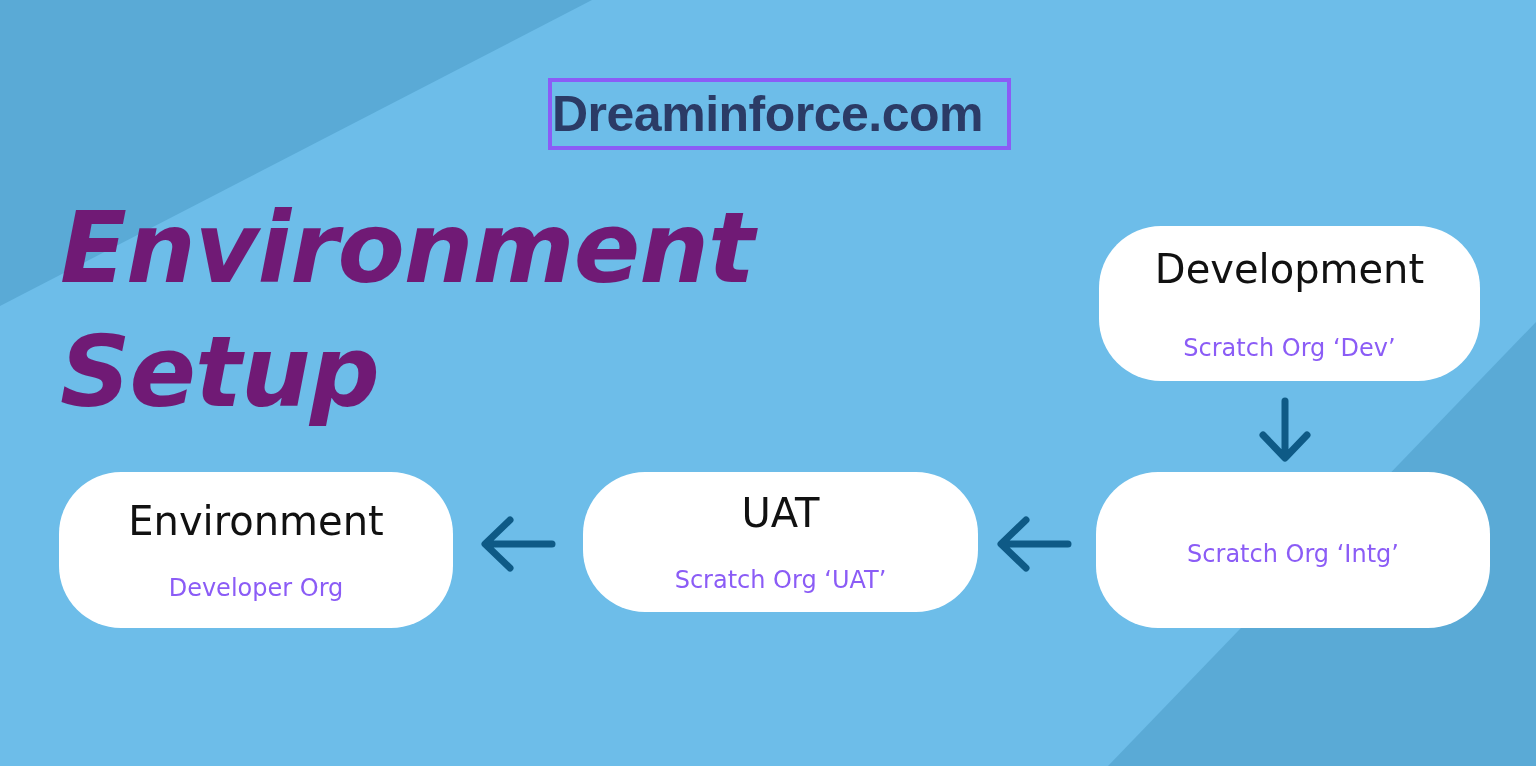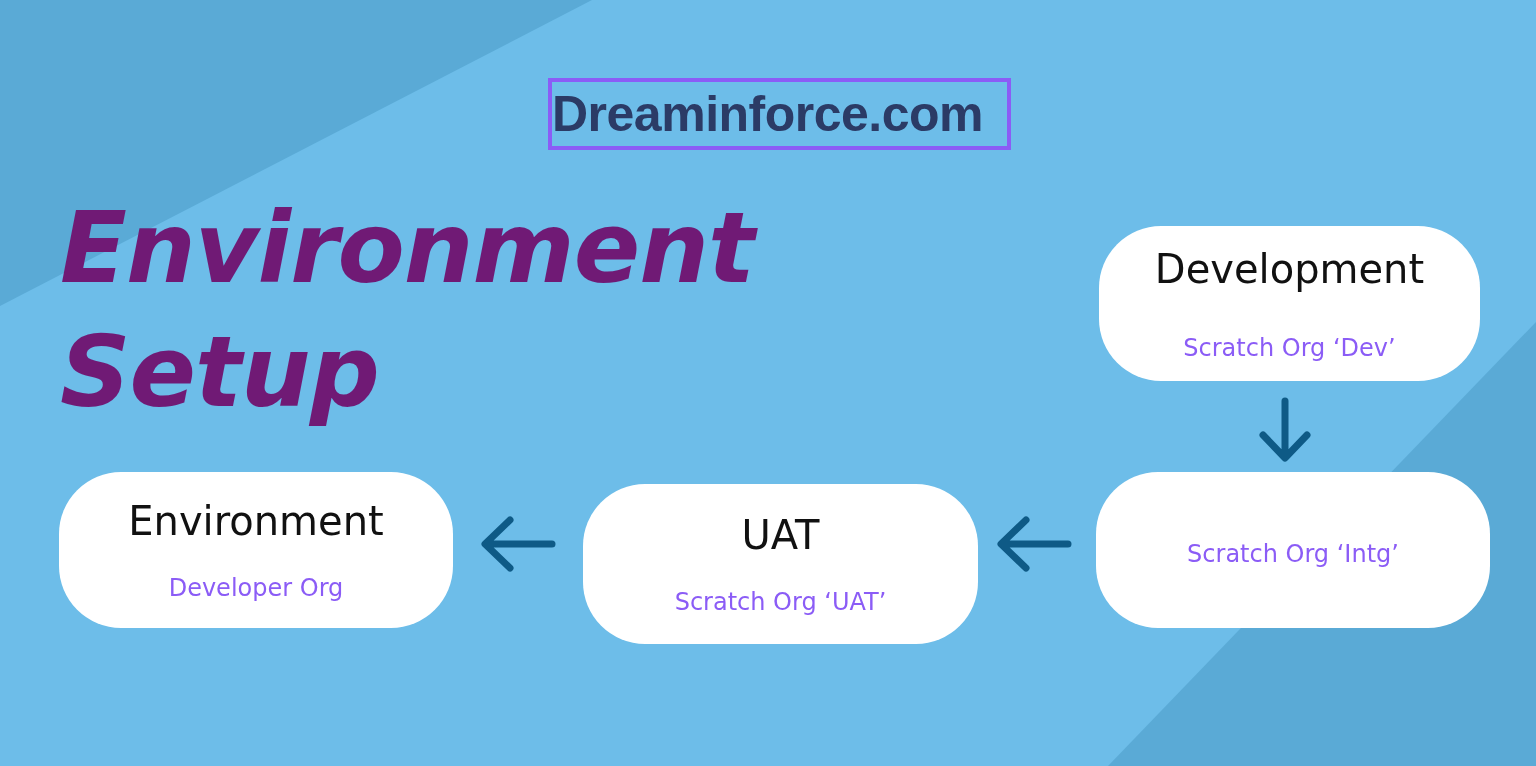--- a/index.html
+++ b/index.html
@@ -33,21 +33,21 @@
     .node .name {
       font-family: "DejaVu Sans", sans-serif; font-size: 40px; line-height: 48px; color: #111;
     }
     .node .sub {
       font-family: "DejaVu Sans", sans-serif; font-size: 24px; line-height: 30px; color: #8b5cf6;
     }
     #node-dev { left: 1099px; top: 226px; width: 381px; height: 155px; }
     #node-dev .sub { margin-top: 12px; }
     #node-intg { left: 1096px; top: 472px; width: 394px; height: 156px; }
     #node-intg .sub { margin-top: 8px; }
-    #node-uat { left: 583px; top: 484px; width: 395px; height: 160px; }
+    #node-uat { left: 583px; top: 472px; width: 395px; height: 140px; }
     #node-prod { left: 59px; top: 472px; width: 394px; height: 156px; }
     .arrow { position: absolute; }
   </style>
 </head>
 <body>
 
 <svg class="bg-tri" viewBox="0 0 1536 766" width="1536" height="766">
   <polygon points="0,0 592,0 0,306" fill="#5aaad6"></polygon>
   <polygon points="1536,322 1536,766 1108,766" fill="#5aaad6"></polygon>
 </svg>

